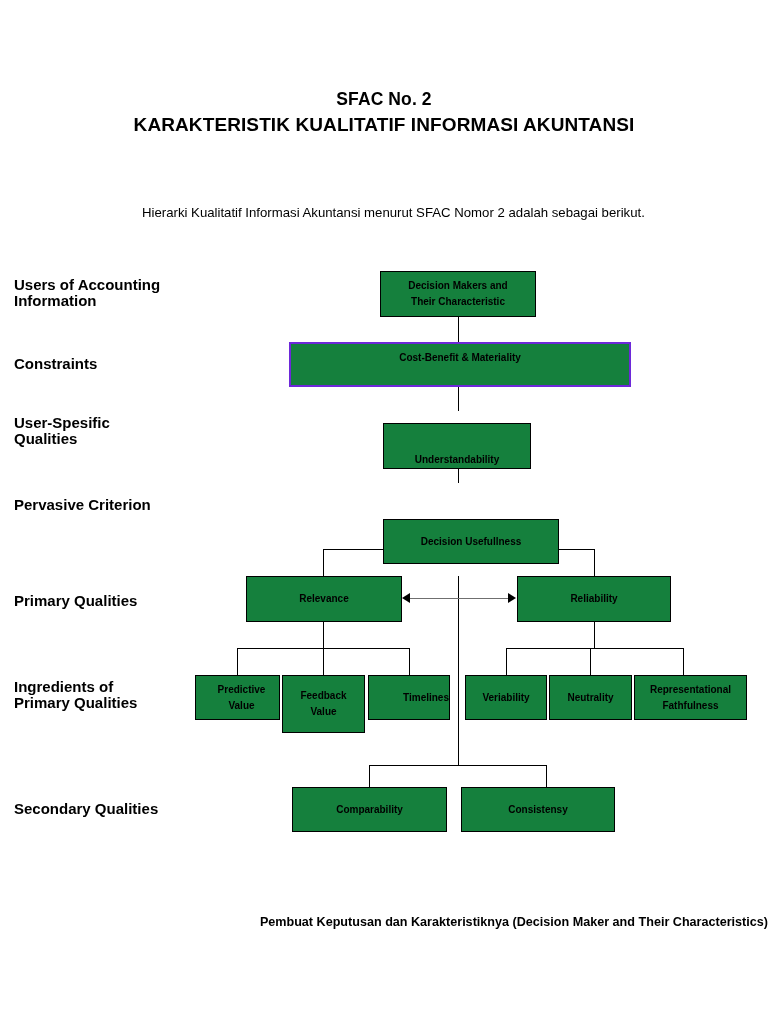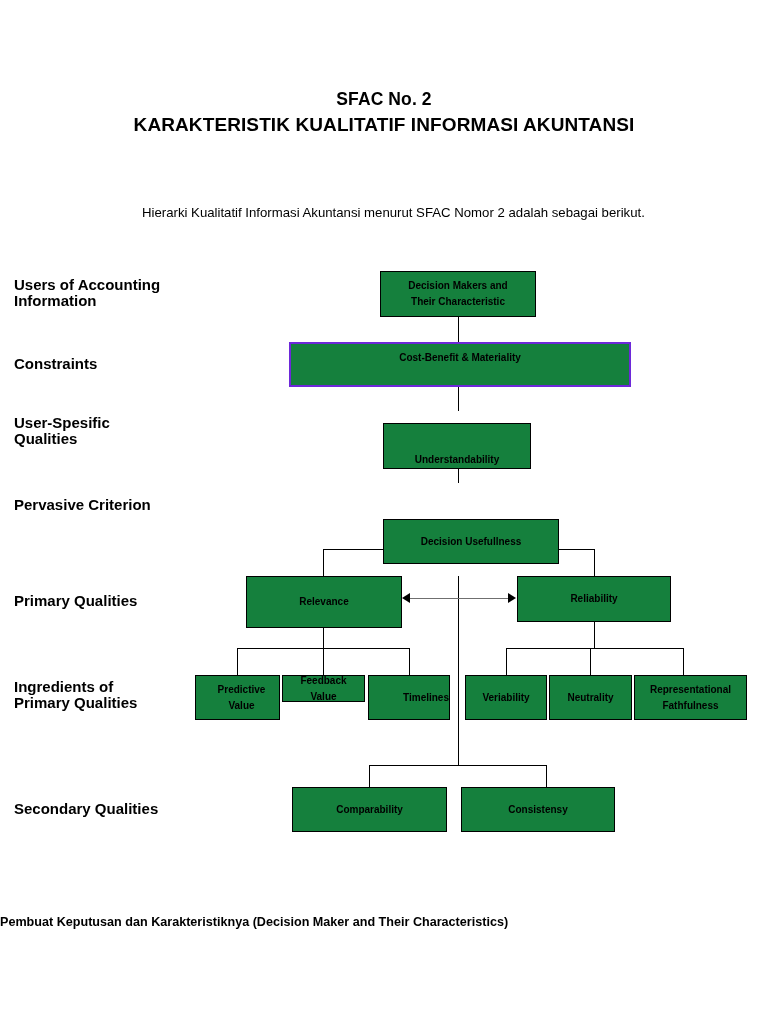--- a/index.html
+++ b/index.html
@@ -53,21 +53,21 @@
 
   
   .arrowline{position:absolute;height:1px;background:#6f6f6f;z-index:2;}
   .arrowhead{position:absolute;width:0;height:0;z-index:2;
     border-top:5px solid transparent;border-bottom:5px solid transparent;}
   .arrowhead.left{border-right:8px solid #000;}
   .arrowhead.right{border-left:8px solid #000;}
 
   
   .caption{
-    position:absolute;left:0;top:915px;width:768px;text-align:left;
+    position:absolute;left:0;top:915px;width:768px;text-align:right;
     font-weight:bold;font-size:12.6px;
   }
 </style>
 </head>
 <body>
 
 <div class="page">
 
   <div class="title">
     <span class="l1">SFAC No. 2</span>
@@ -146,36 +146,36 @@
   </div>
 
   <div class="box" style="left:383px;top:423px;width:148px;height:46px;align-items:flex-end;">
     <span class="txt">Understandability</span>
   </div>
 
   <div class="box" style="left:383px;top:488px;width:176px;height:45px;margin-top:31px;">
     <span class="txt">Decision Usefullness</span>
   </div>
 
-  <div class="box" style="left:246px;top:576px;width:156px;height:52px;">
+  <div class="box" style="left:246px;top:576px;width:156px;height:46px;">
     <span class="txt">Relevance</span>
   </div>
 
   <div class="box" style="left:517px;top:576px;width:154px;height:46px;">
     <span class="txt">Reliability</span>
   </div>
 
   <div class="box" style="left:195px;top:675px;width:85px;height:45px;padding-left:8px;">
     <span class="txt">
       <span>Predictive</span><br>
       <span>Value</span>
     </span>
   </div>
 
-  <div class="box" style="left:282px;top:675px;width:83px;height:27px;">
+  <div class="box" style="left:282px;top:675px;width:83px;height:58px;">
     <span class="txt">
       <span>Feedback</span><br>
       <span>Value</span>
     </span>
   </div>
 
   <div class="box" style="left:368px;top:675px;width:82px;height:45px;text-align:right;">
     <span class="txt">Timelines</span>
   </div>
 

